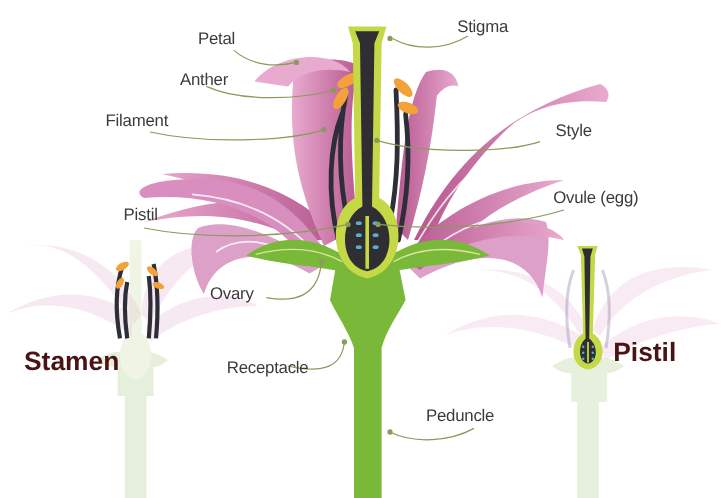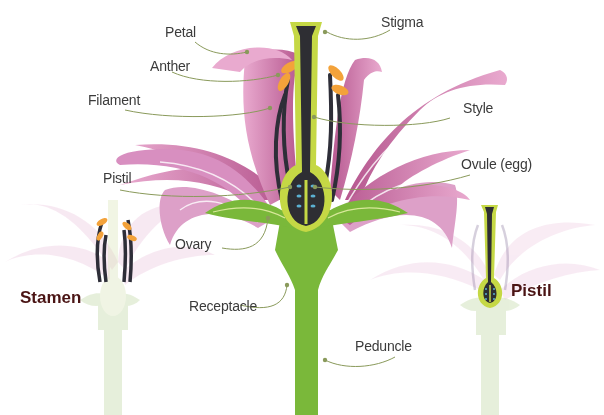--- a/index.html
+++ b/index.html
@@ -1,19 +1,19 @@
 <!DOCTYPE html>
 <html><head>
 <meta charset="utf-8">
 <style>
   html,body{margin:0;padding:0;background:#ffffff;}
   #stage{position:relative;width:604px;height:415px;overflow:hidden;background:#ffffff;font-family:"Liberation Sans",sans-serif;}
   svg{position:absolute;left:0;top:0;}
   .lbl{position:absolute;font-family:"Liberation Sans",sans-serif;font-size:14px;color:#3b3b3b;font-weight:300;white-space:nowrap;letter-spacing:-0.2px;}
-  .big{position:absolute;font-family:"Liberation Sans",sans-serif;font-size:17px;font-weight:bold;color:#4a1414;white-space:nowrap;}
+  .big{position:absolute;font-family:"Liberation Sans",sans-serif;font-size:22px;font-weight:bold;color:#4a1414;white-space:nowrap;}
 </style>
 </head>
 <body>
 
 <div id="stage">
 <svg width="604" height="415" viewBox="0 0 604 415">
   <defs>
     <linearGradient id="pg" x1="0" y1="0" x2="1" y2="0">
       <stop offset="0" stop-color="#e9aacf"></stop>
       <stop offset="1" stop-color="#b6578f"></stop>

